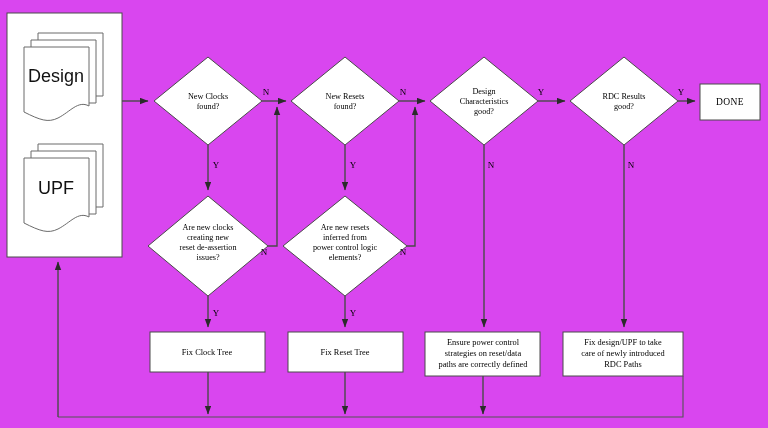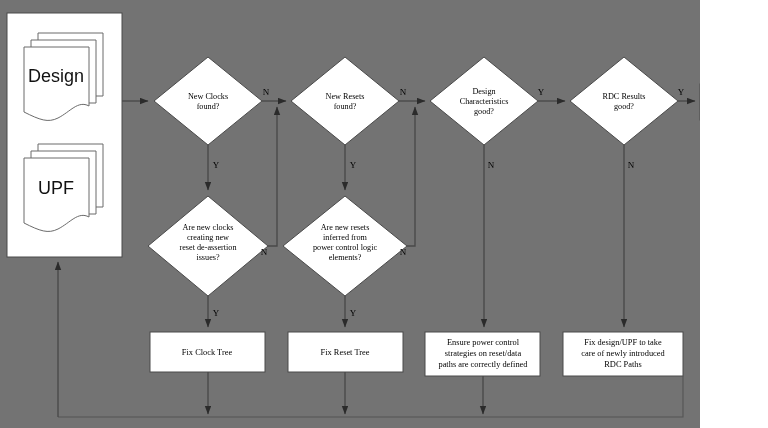--- a/index.html
+++ b/index.html
@@ -2,23 +2,23 @@
 <html><head>
 <meta charset="utf-8">
 <style>
   html, body {
     margin: 0;
     padding: 0;
     background: #ffffff;
   }
   #canvas {
     position: relative;
-    width: 700px;
+    width: 768px;
     height: 428px;
-    background: #737373;
+    background: #d946ef;
     font-family: "Liberation Serif", serif;
     overflow: hidden;
   }
   svg#flow {
     position: absolute;
     inset: 0;
     width: 768px;
     height: 428px;
   }
   .shape-stroke {

